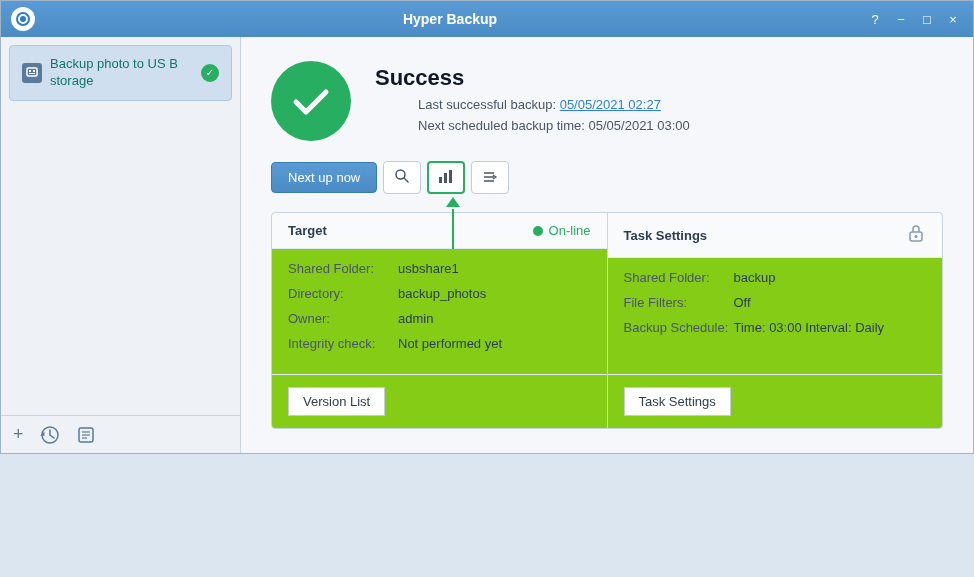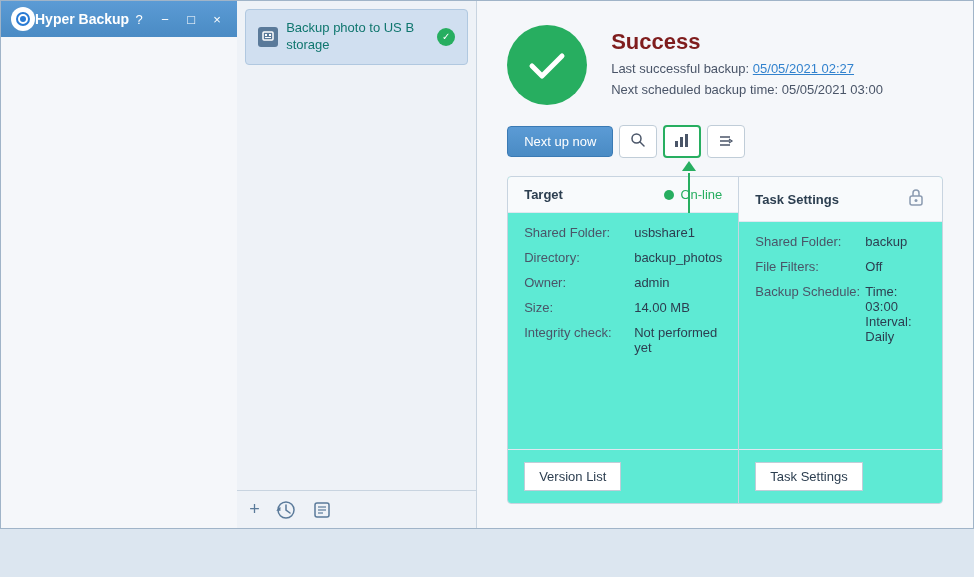--- a/index.html
+++ b/index.html
@@ -6,25 +6,25 @@
     body {
       font-family: -apple-system, BlinkMacSystemFont, "Segoe UI", Arial, sans-serif;
       font-size: 13px;
       background: #dce6f0;
       width: 974px;
       height: 577px;
       overflow: hidden;
     }
     .window {
       width: 974px;
-      height: 529px;
+      height: 454px;
       background: #f5f7fa;
       border: 1px solid #a0b4c8;
       display: flex;
-      flex-direction: row;
+      flex-direction: column;
     }
     
     .titlebar {
       background: linear-gradient(to bottom, #5b9bd5, #4a8bc4);
       height: 36px;
       display: flex;
       align-items: center;
       justify-content: space-between;
       padding: 0 10px;
       flex-shrink: 0;
@@ -173,26 +173,27 @@
       height: 50px;
     }
     .status-info {
       display: flex;
       flex-direction: column;
       gap: 6px;
       padding-top: 4px;
     }
     .status-title {
       font-size: 22px;
-      color: #7f1d1d;
+      color: #0f172a;
       font-weight: 600;
     }
     .status-line {
       font-size: 13px;
       color: #4a5568;
+      margin-left: 43px;
     }
     .status-link {
       color: #3182ce;
       text-decoration: underline;
       cursor: pointer;
     }
 
     
     .toolbar {
       display: flex;
@@ -253,21 +254,21 @@
     .panels {
       display: flex;
       gap: 0;
       border: 1px solid #c8d4e0;
       border-radius: 4px;
       overflow: hidden;
       flex: 1;
     }
     .panel {
       flex: 1;
-      background: #5eead4;
+      background: #84cc16;
       display: flex;
       flex-direction: column;
     }
     .panel:first-child {
       border-right: 1px solid #c8d4e0;
     }
     .panel-header {
       display: flex;
       align-items: center;
       justify-content: space-between;
@@ -459,24 +460,20 @@
             </div>
             <div class="info-row">
               <span class="info-label">Directory:</span>
               <span class="info-value">backup_photos</span>
             </div>
             <div class="info-row">
               <span class="info-label">Owner:</span>
               <span class="info-value">admin</span>
             </div>
             <div class="info-row">
-              <span class="info-label">Size:</span>
-              <span class="info-value">14.00 MB</span>
-            </div>
-            <div class="info-row">
               <span class="info-label">Integrity check:</span>
               <span class="info-value">Not performed yet</span>
             </div>
           </div>
           <div class="panel-footer">
             <button class="btn-secondary">Version List</button>
           </div>
         </div>
 
         <div class="panel">

